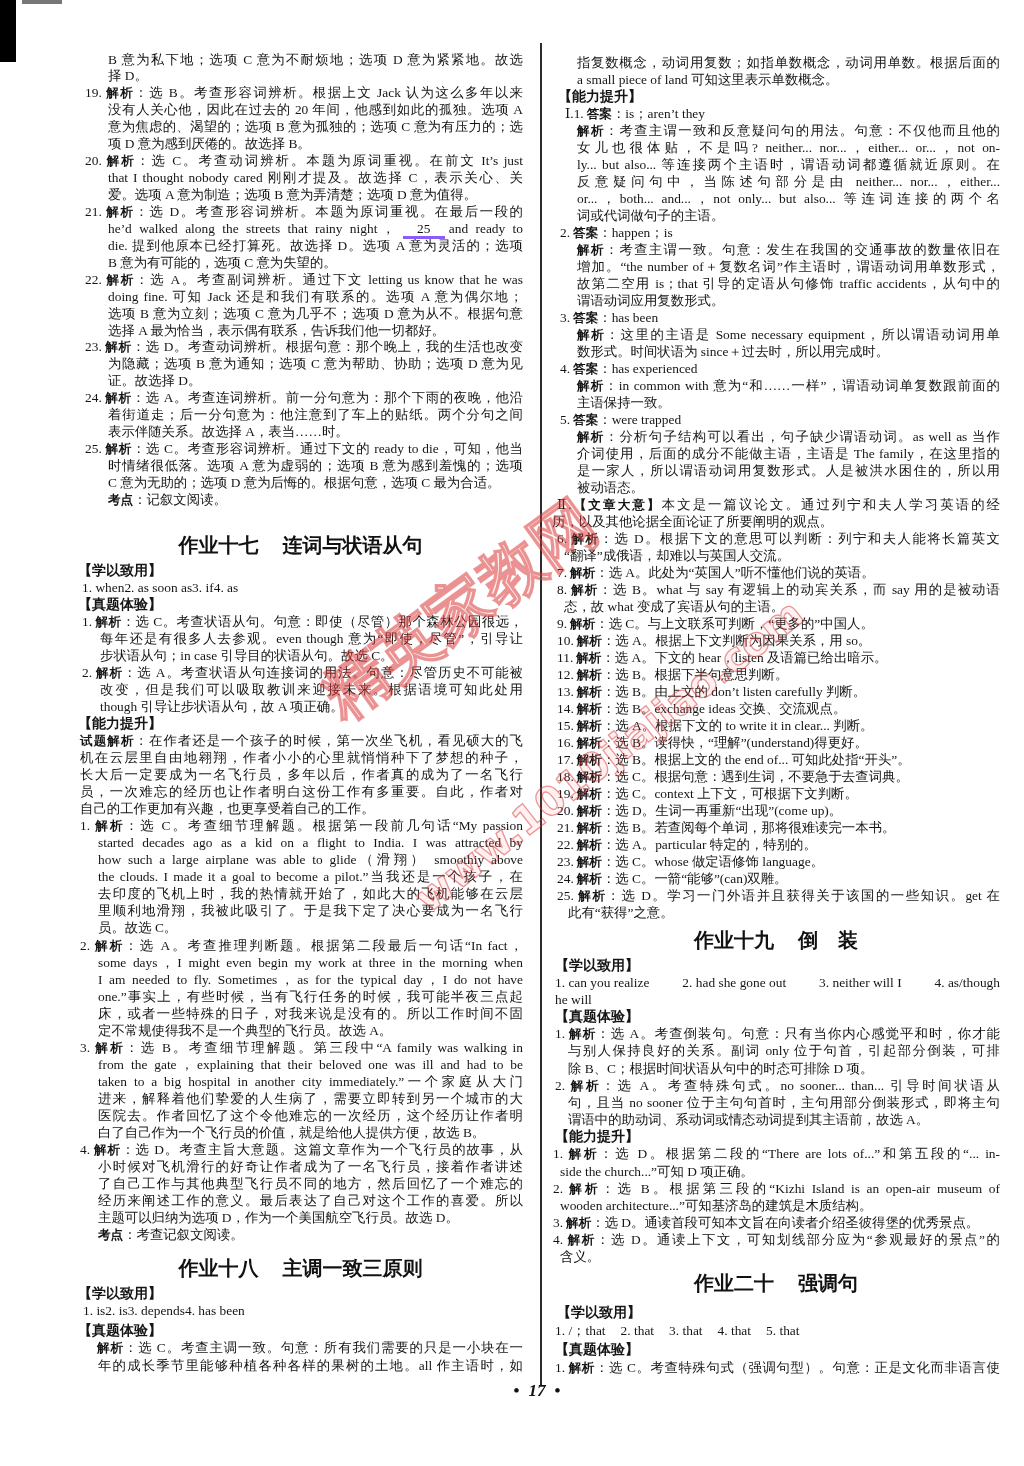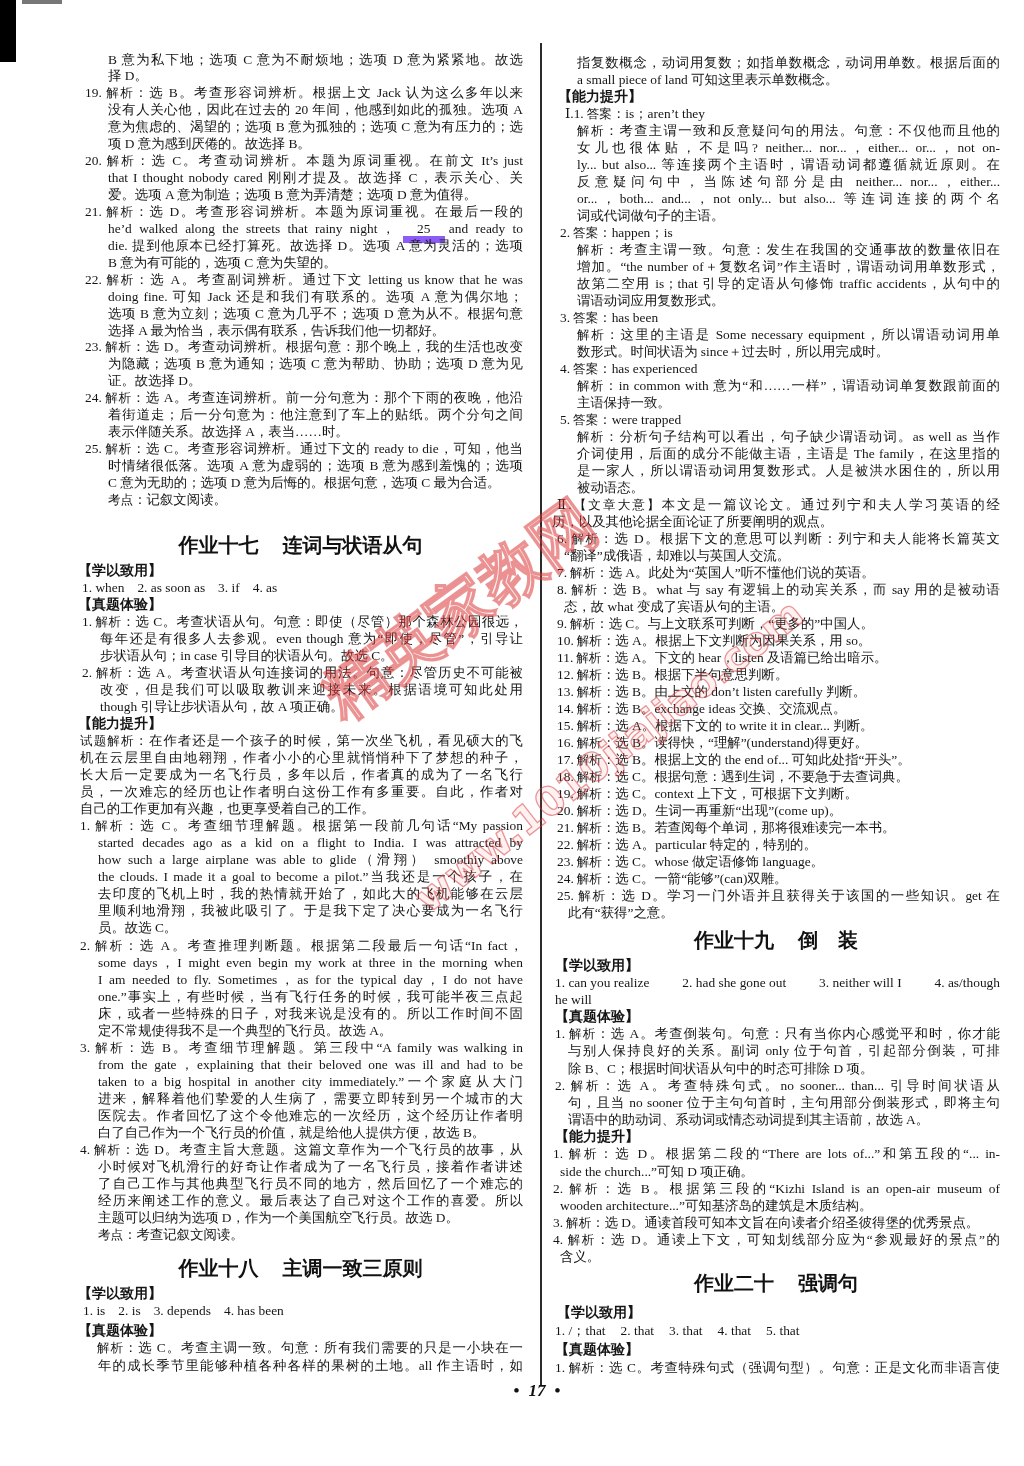--- a/index.html
+++ b/index.html
@@ -3,28 +3,28 @@
 <meta charset="utf-8">
 <style>
 *{margin:0;padding:0;box-sizing:border-box}
 html,body{width:1024px;height:1466px;background:#fff;overflow:hidden}
 body{position:relative;font-family:"Liberation Serif","DejaVu Serif",serif;font-size:13.4px;color:#151515}
 .col{position:absolute;top:0;height:1466px}
 .blk{position:absolute;left:0;width:100%}
 .ln{height:var(--lh);line-height:var(--lh);white-space:nowrap;text-align:justify;text-align-last:justify}
 .ln.e{text-align:center;text-align-last:left}
 .n{margin-right:3px}
-.b{font-family:"DejaVu Sans",sans-serif;font-weight:normal;font-size:12.6px}
+.b{font-family:"DejaVu Sans",sans-serif;font-weight:bold;font-size:12.6px}
 .h{font-family:"DejaVu Sans",sans-serif;font-weight:bold;font-size:14px;text-align:left;text-align-last:left}
 .t{position:absolute;left:0;width:100%;height:30px;display:flex;justify-content:center;align-items:center;font-family:"DejaVu Sans",sans-serif;font-weight:bold;font-size:20px;color:#111}
 .t .tp{margin-left:24px}
-.ans{display:flex;align-items:center;gap:13px;text-align:left;text-align-last:left}
+.ans{display:flex;align-items:center;text-align:left;text-align-last:left}
 .ans.sb{justify-content:space-between;gap:0}
 .ans.g15{gap:15px}
-.blank{display:inline-block;width:42px;border-bottom:7px solid #8b5cf6;text-align:left;text-align-last:center;line-height:14px;margin:0 4px}
+.blank{display:inline-block;width:42px;border-bottom:3px solid #8b5cf6;text-align:left;text-align-last:center;line-height:14px;margin:0 4px}
 .p0{padding-left:0}.p1{padding-left:1px}.p2{padding-left:2px}.p3{padding-left:3px}.p4{padding-left:4px}.p5{padding-left:5px}.p6{padding-left:6px}
 .p7{padding-left:7px}.p8{padding-left:8px}.p12{padding-left:12px}.p13{padding-left:13px}.p16{padding-left:16px}.p19{padding-left:19px}
 .p20{padding-left:20px}.p22{padding-left:22px}.p25{padding-left:25px}.p30{padding-left:30px}
 .rule{position:absolute;left:540px;top:43px;width:1.6px;height:1342px;background:#2b2b2b}
 .scan-a{position:absolute;left:0;top:0;width:16px;height:62px;background:#000}
 .scan-b{position:absolute;left:22px;top:0;width:40px;height:4px;background:#777}
 .pgno{position:absolute;left:497px;top:1381px;width:80px;text-align:center;font-family:"Liberation Serif",serif;font-style:italic;font-weight:bold;font-size:17px;color:#111}
 .pgno::before{content:"•";margin-right:9px;font-style:normal}
 .pgno::after{content:"•";margin-left:9px;font-style:normal}
 .wm{position:absolute;white-space:nowrap;pointer-events:none;font-family:"DejaVu Sans",sans-serif;font-weight:bold;color:rgba(255,120,120,0.10);-webkit-text-stroke:1.3px rgba(215,50,50,0.5);z-index:5}

